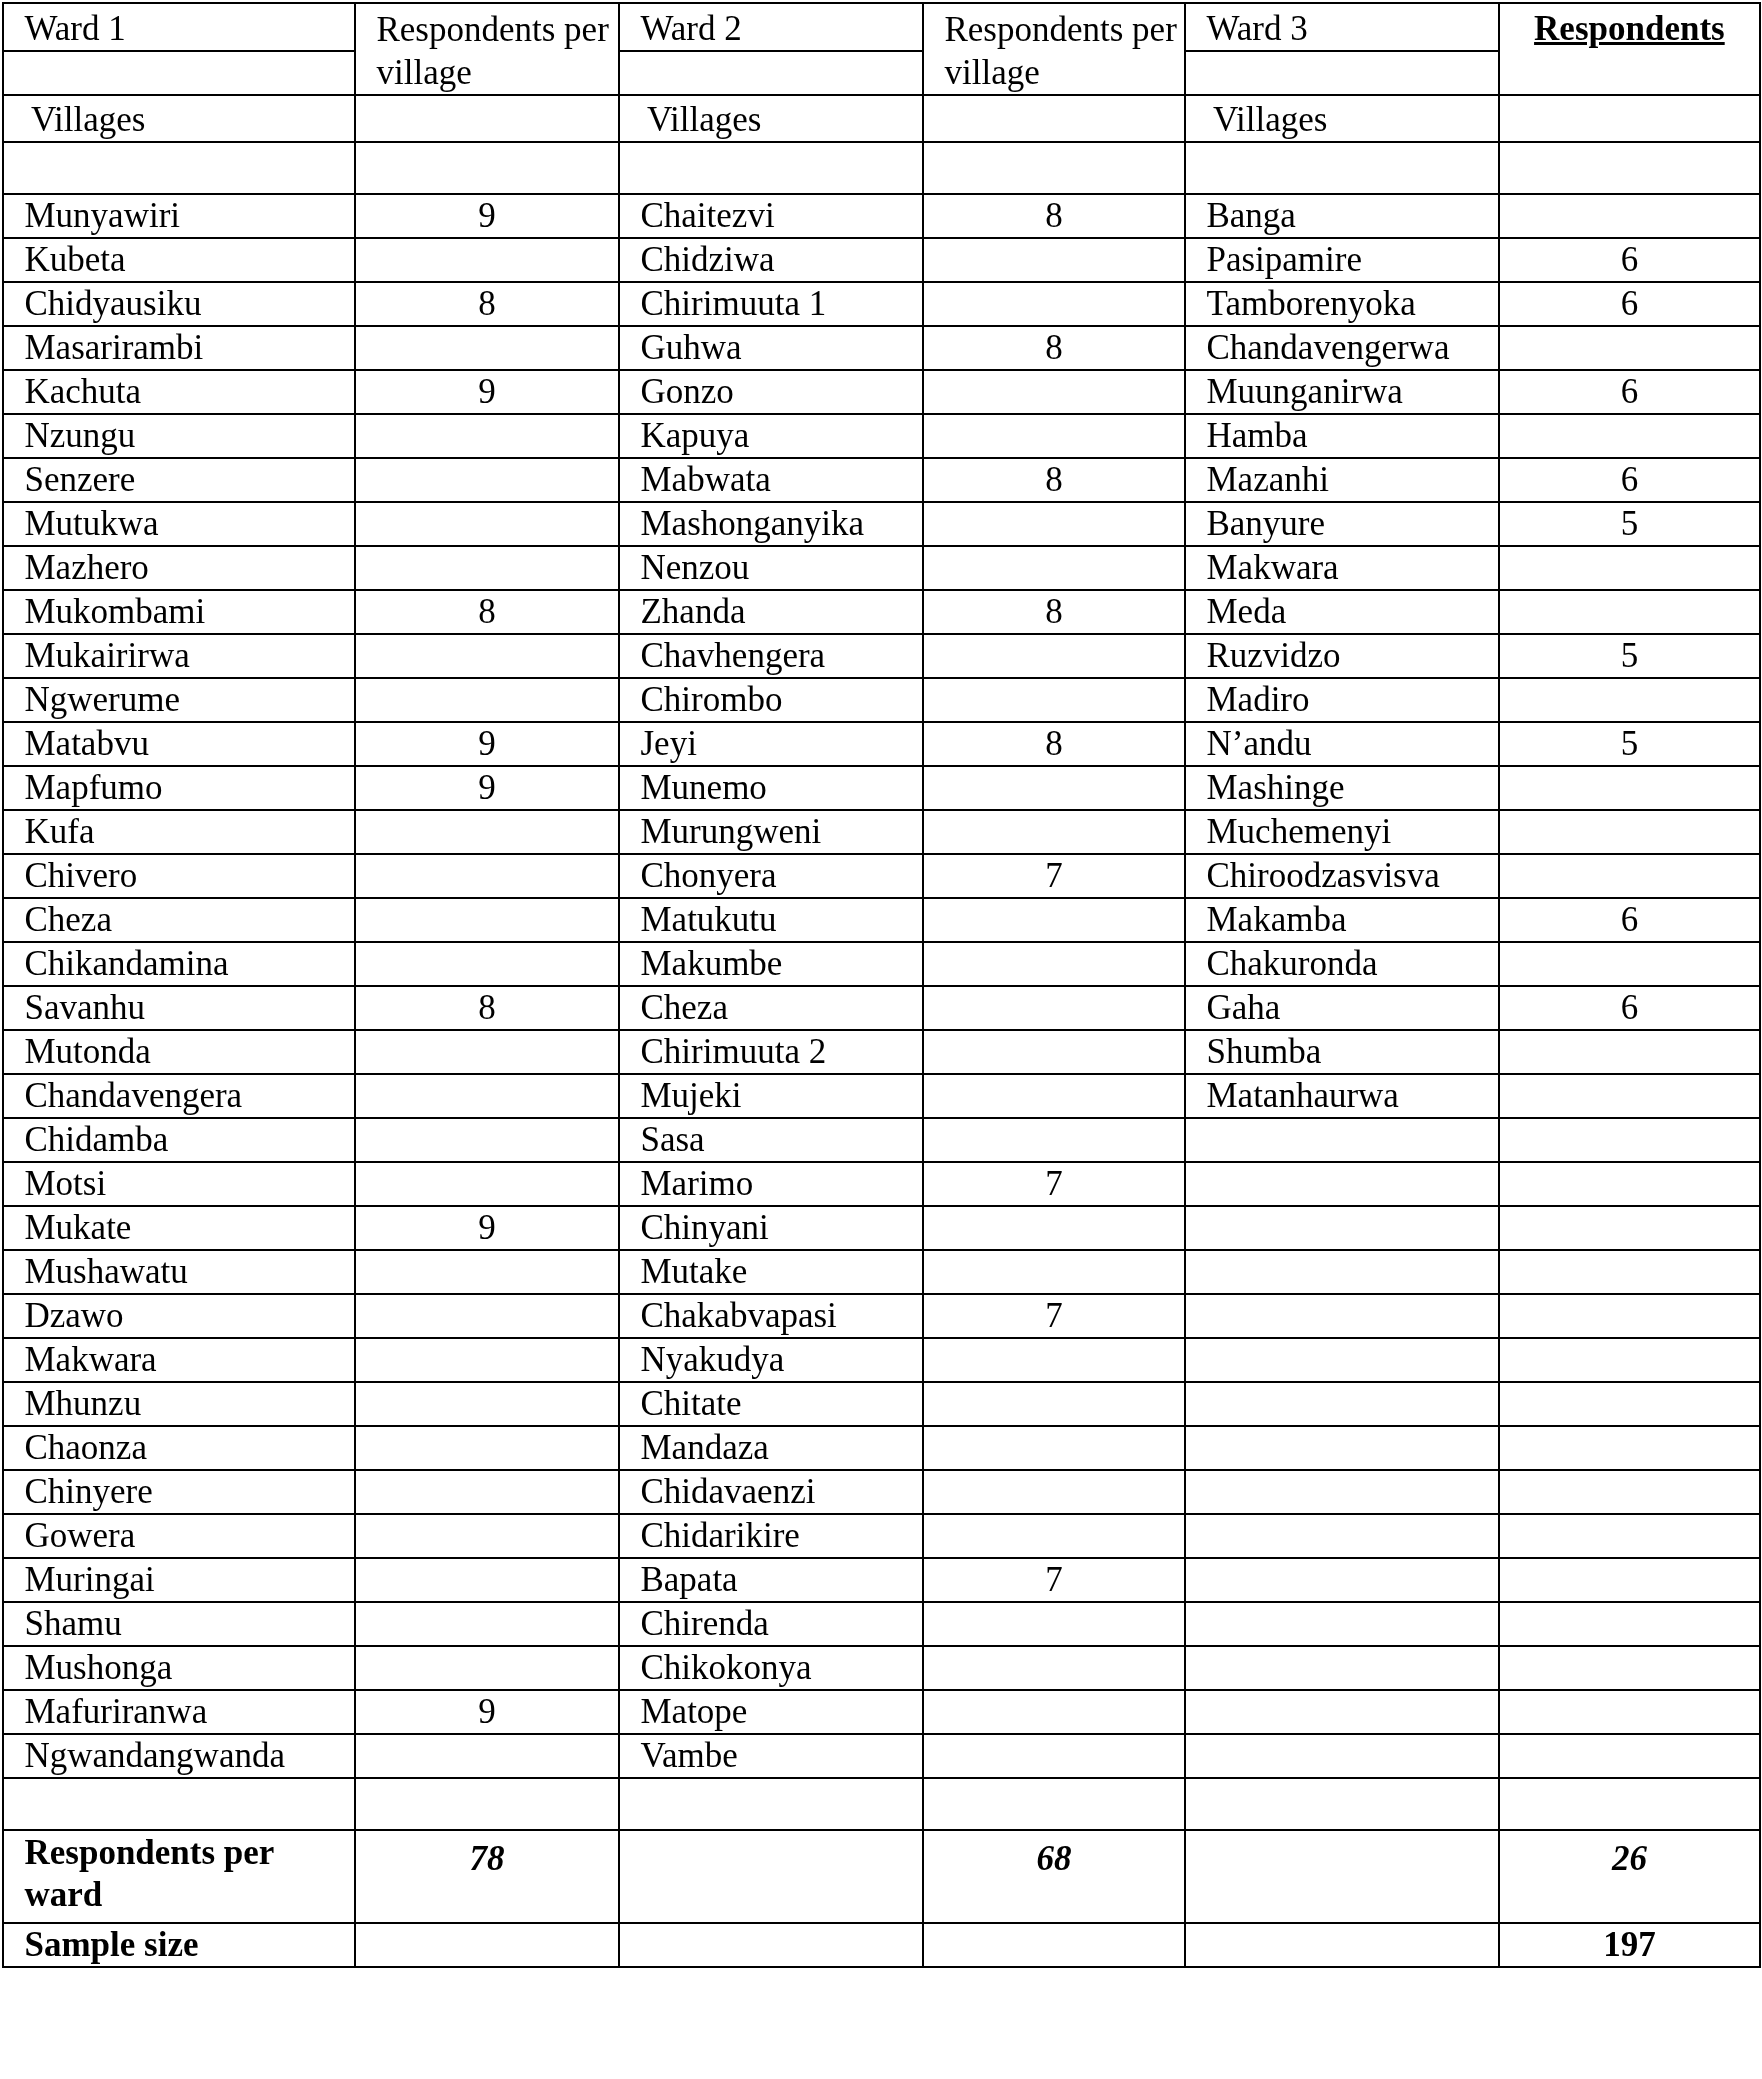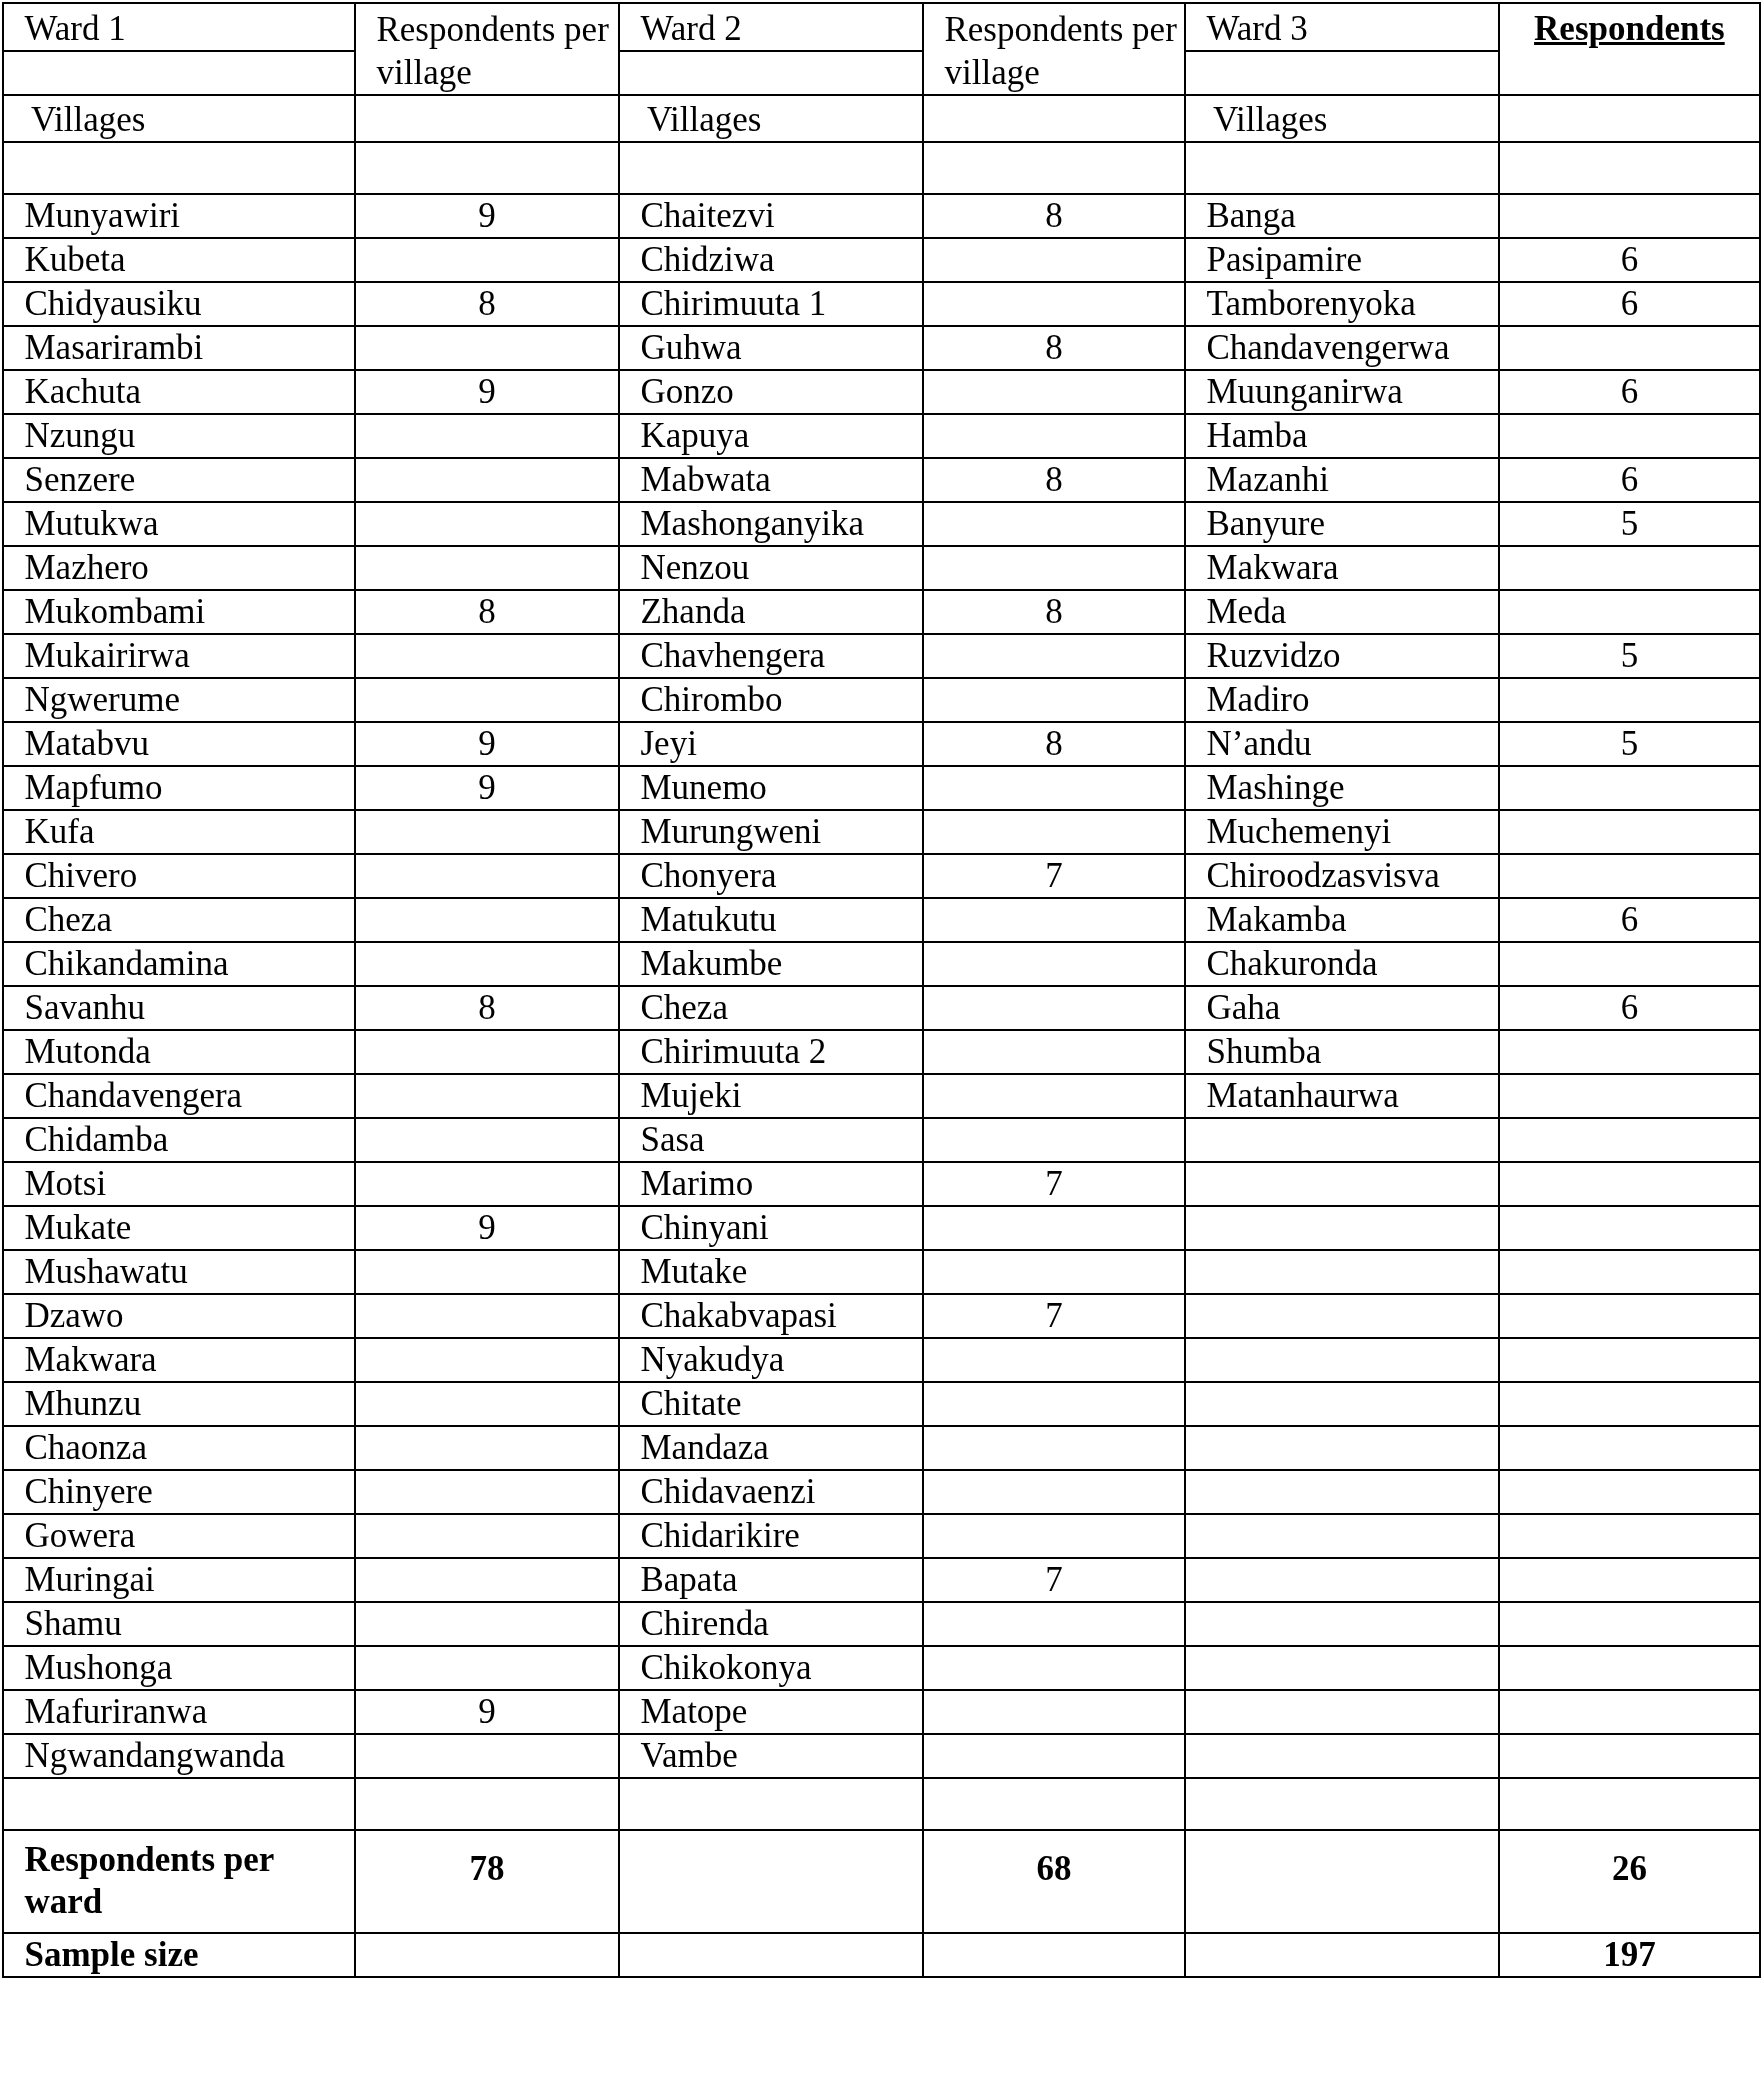--- a/index.html
+++ b/index.html
@@ -9,22 +9,22 @@
   td { border:2.8px solid #000; padding:0 0 0 20.6px; font-size:35px; line-height:1.2; vertical-align:middle; overflow:hidden; white-space:nowrap; }
   td.num { text-align:center; padding:0; }
   td.hdr { font-weight:normal; vertical-align:top; padding-top:3.7px; }
   td.hdr.num { font-weight:bold;text-decoration:underline; }
   td.wrap { white-space:normal; }
   tr.h1 td { height:41px; }
   tr.h2 td { height:41px; }
   tr.h3 td { height:41px;padding-left:27px; }
   tr.blank td { height:50px; }
   tr.row td { height:41px; }
-  tr.tot td { height:84px; vertical-align:top; padding-top:8px; font-weight:bold; }
-  tr.tot td.num { padding-top:17px; }
+  tr.tot td { height:84px; vertical-align:top; padding-top:1px; font-weight:bold; }
+  tr.tot td.num { padding-top:7px;font-style:italic; }
   tr.ss td { height:41px; font-weight:bold;border-radius:9px; }
   col.c1 { width:352px; } col.c2 { width:264px; } col.c3 { width:304px; }
   col.c4 { width:262px; } col.c5 { width:314px; } col.c6 { width:261px; }
   .hdr-resp { line-height:43px; }
 </style>
 </head>
 <body>
 
 <table>
   <colgroup>

